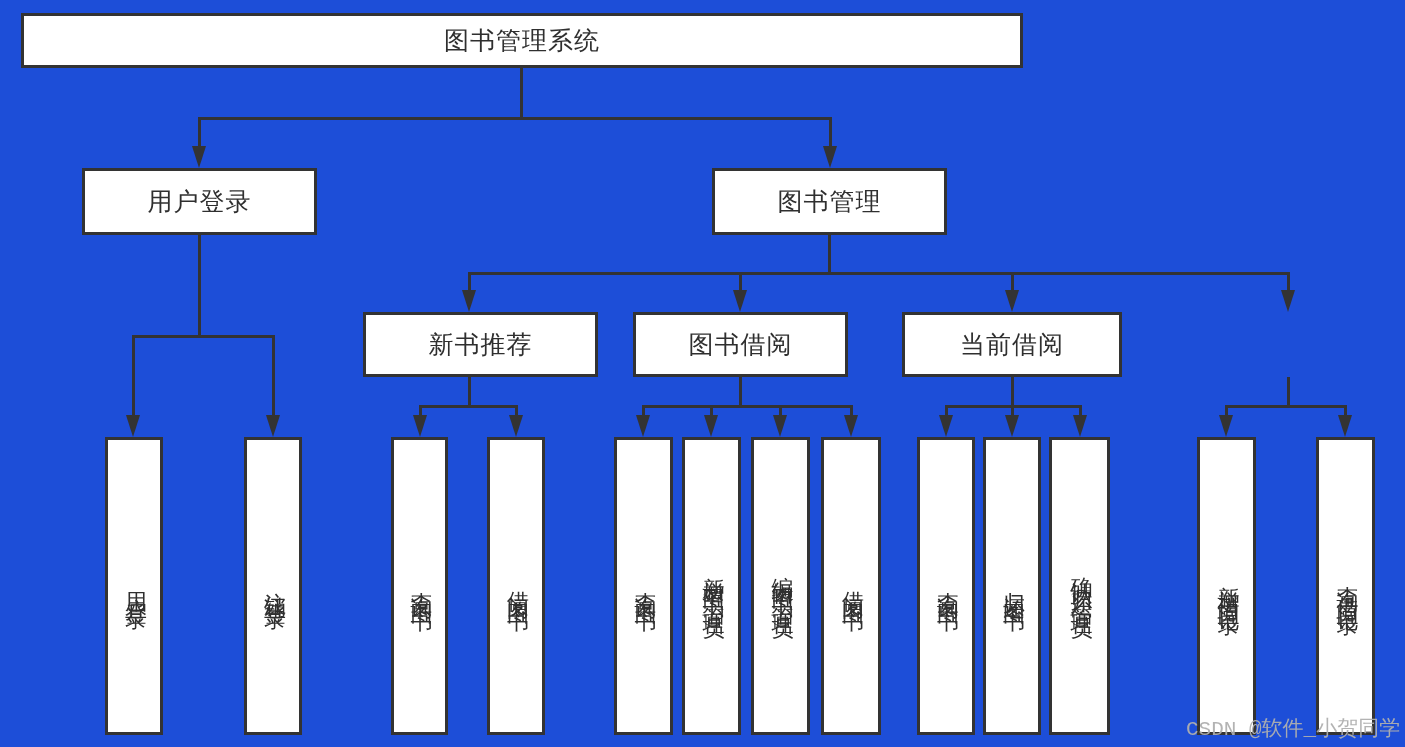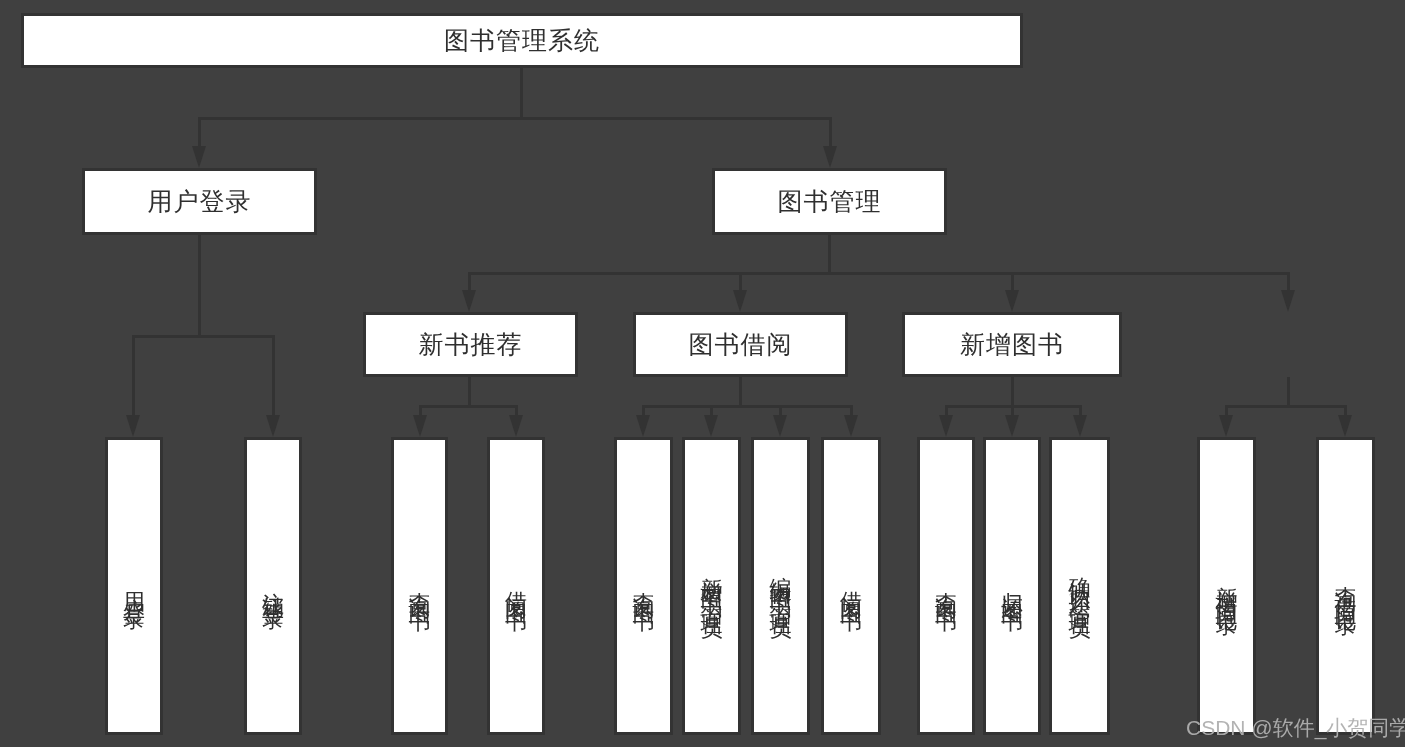--- a/index.html
+++ b/index.html
@@ -1,21 +1,21 @@
 <!DOCTYPE html>
 <html><head>
 <meta charset="utf-8">
 <style>
   html, body { margin: 0; padding: 0; background: #ffffff; }
   .canvas {
     position: relative;
     width: 1405px;
     height: 747px;
-    background: #404040;
-    font-family: Liberation Sans, sans-serif;
+    background: #1d4ed8;
+    font-family: Liberation Mono, monospace;
     overflow: hidden;
   }
   .hbox {
     position: absolute;
     box-sizing: border-box;
     border: 3px solid #333333;
     background: #ffffff;
     display: flex;
     align-items: center;
     justify-content: center;
@@ -101,28 +101,28 @@
   <div class="line" style="left:468px; top:272px; width:822px; height:3px;"></div>
   <div class="line" style="left:468px; top:272px; width:3px; height:20px;"></div>
   <div class="arrow" style="left:462px; top:290px;"></div>
   <div class="line" style="left:739px; top:272px; width:3px; height:20px;"></div>
   <div class="arrow" style="left:733px; top:290px;"></div>
   <div class="line" style="left:1011px; top:272px; width:3px; height:20px;"></div>
   <div class="arrow" style="left:1005px; top:290px;"></div>
   <div class="line" style="left:1287px; top:272px; width:3px; height:20px;"></div>
   <div class="arrow" style="left:1281px; top:290px;"></div>
 
-  <div class="hbox" style="left:363px; top:312px; width:215px; height:65px;">
+  <div class="hbox" style="left:363px; top:312px; width:235px; height:65px;">
     <span>新书推荐</span>
   </div>
   <div class="hbox" style="left:633px; top:312px; width:215px; height:65px;text-align:center;">
     <span>图书借阅</span>
   </div>
   <div class="hbox" style="left:902px; top:312px; width:220px; height:65px;">
-    <span>新增图书</span>
+    <span>当前借阅</span>
   </div>
 
   <div class="line" style="left:468px; top:377px; width:3px; height:28px;"></div>
   <div class="line" style="left:419px; top:405px; width:99px; height:3px;"></div>
   <div class="line" style="left:419px; top:405px; width:3px; height:12px;"></div>
   <div class="arrow" style="left:413px; top:415px;"></div>
   <div class="line" style="left:515px; top:405px; width:3px; height:12px;"></div>
   <div class="arrow" style="left:509px; top:415px;"></div>
 
   <div class="line" style="left:739px; top:377px; width:3px; height:28px;"></div>

